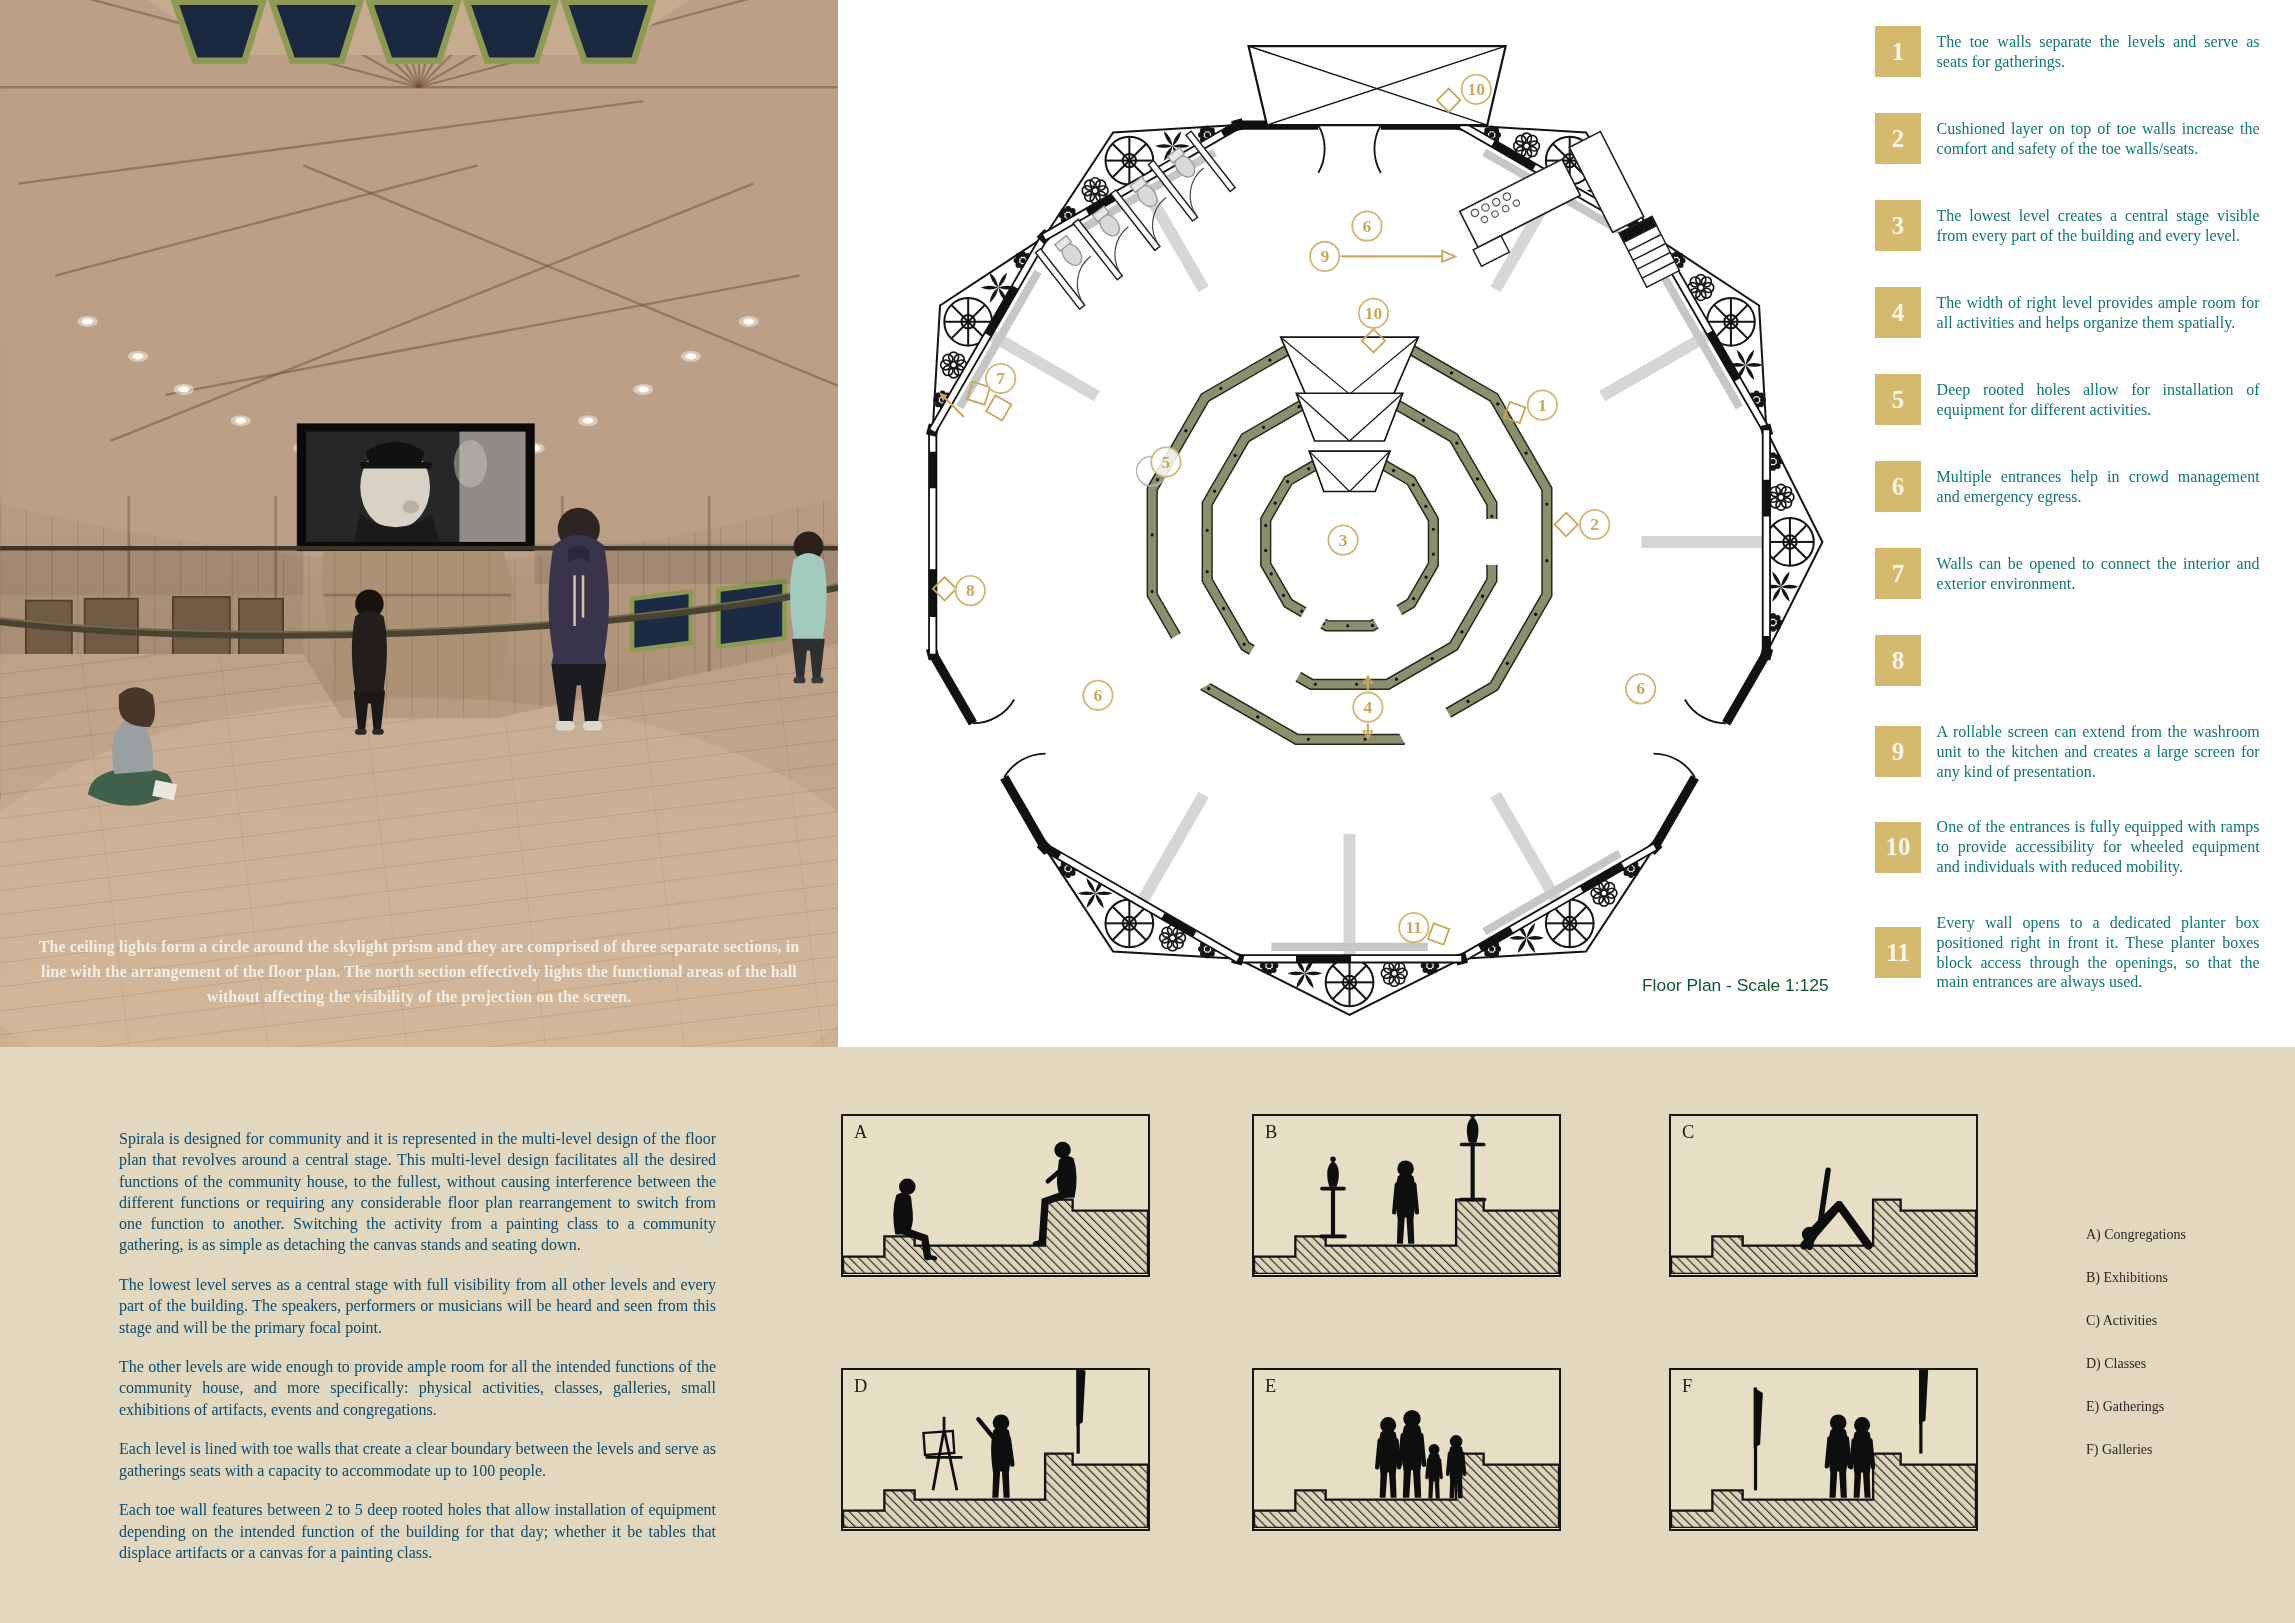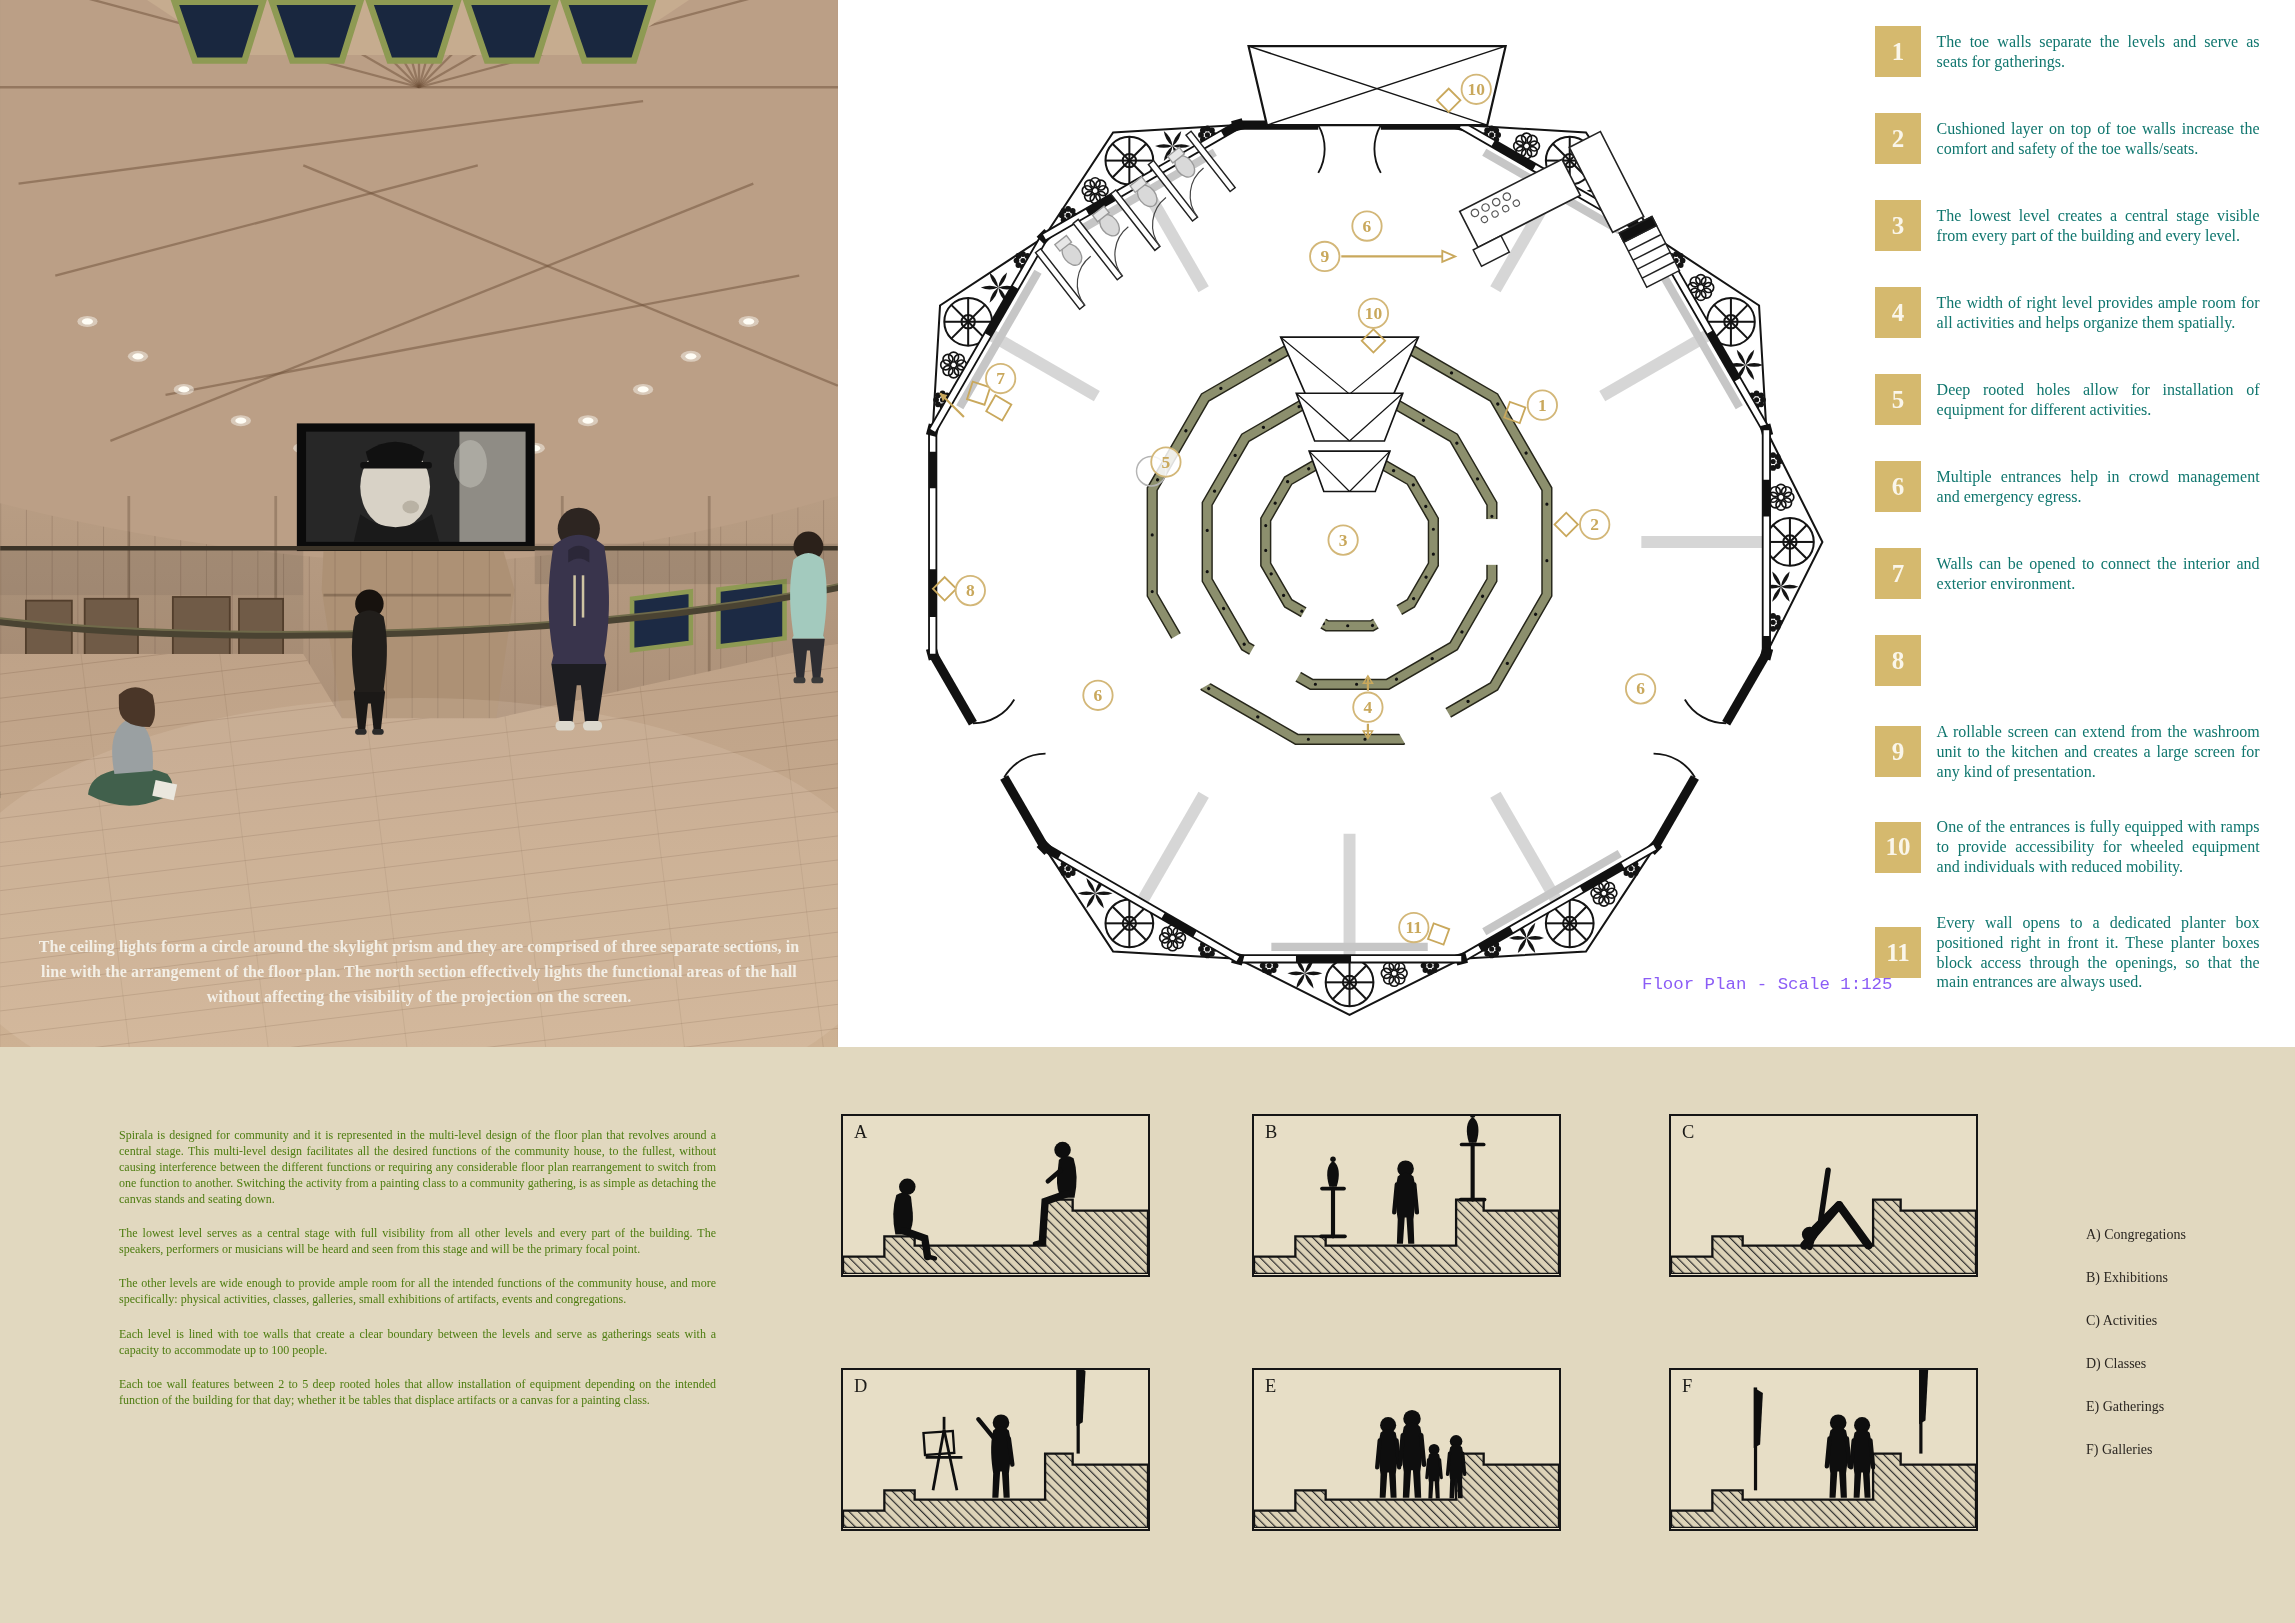--- a/index.html
+++ b/index.html
@@ -5,32 +5,32 @@
   html,body{margin:0;padding:0;background:#888;}
   #board{position:relative;width:2296px;height:1624px;background:#ffffff;overflow:hidden;
          font-family:"Liberation Serif", serif;color:#262220;}
   
   #render{position:absolute;left:0;top:0;width:838px;height:1047px;overflow:hidden;background:#b59a80;}
   #render svg{position:absolute;left:0;top:0;}
   #render-caption{position:absolute;left:24px;top:935px;width:790px;text-align:center;
     color:#f3efe6;font-size:16px;line-height:1.55;font-weight:bold;letter-spacing:0.1px;}
   
   #plan{position:absolute;left:872px;top:13.8px;width:1001px;height:1010px;}
-  #plan-caption{position:absolute;left:1642px;top:975px;font-family:Liberation Mono, monospace;
-    font-size:17.4px;color:#8b5cf6;}
+  #plan-caption{position:absolute;left:1642px;top:975px;font-family:Liberation Sans, sans-serif;
+    font-size:17.4px;color:#14532d;}
   
   #legend{position:absolute;left:1875px;top:26px;width:395px;}
   .legend-item{display:flex;align-items:center;margin-bottom:36px;}
   .legend-badge{flex:0 0 46px;width:46px;height:51px;background:#d5b96e;color:#faf6ea;
     display:flex;align-items:center;justify-content:center;font-size:25px;font-weight:bold;}
   .legend-text{margin-left:15.6px;width:323px;font-size:16px;line-height:1.24;text-align:justify;color:#0f766e;}
   
   #bottom{position:absolute;left:0;top:1047px;width:2296px;height:577px;background:#e1d8bf;}
-  #paragraphs{position:absolute;left:119px;top:81px;width:597px;font-size:12px;line-height:1.33;
-    text-align:justify;color:#4d7c0f;}
+  #paragraphs{position:absolute;left:119px;top:81px;width:597px;font-size:16px;line-height:1.33;
+    text-align:justify;color:#0c4a6e;}
   #paragraphs p{margin:0 0 18.4px 0;}
   .fig-panel{position:absolute;width:309px;height:163px;background:#e7dec6;border:2.3px solid #151515;box-sizing:border-box;}
   .fig-letter{position:absolute;left:11px;top:5.5px;font-size:18.4px;color:#1c1b18;z-index:2;}
   .fig-panel svg{position:absolute;left:0;top:0;}
   #af-legend{position:absolute;left:2086px;top:180px;font-size:14px;color:#2a2621;}
   #af-legend div{height:43px;}
 </style>
 </head>
 <body>
 

